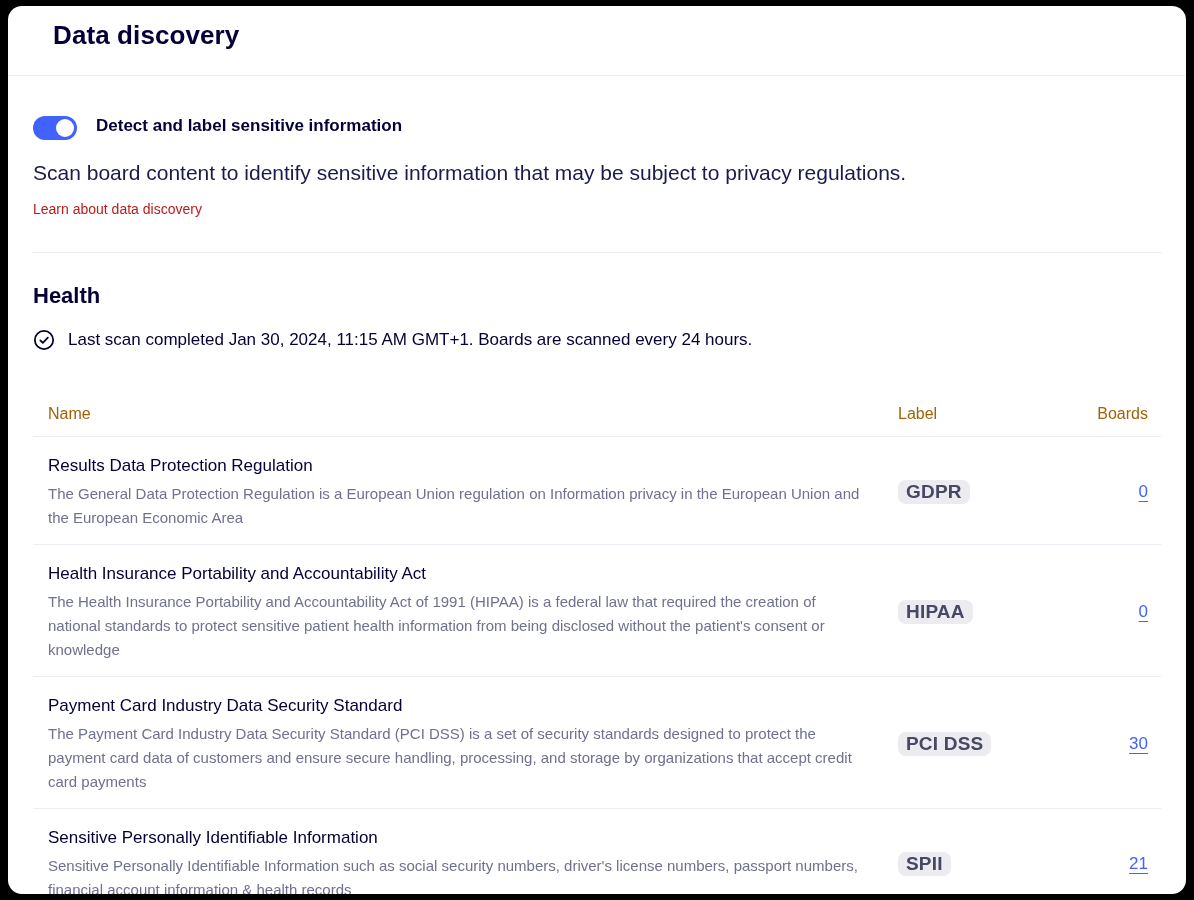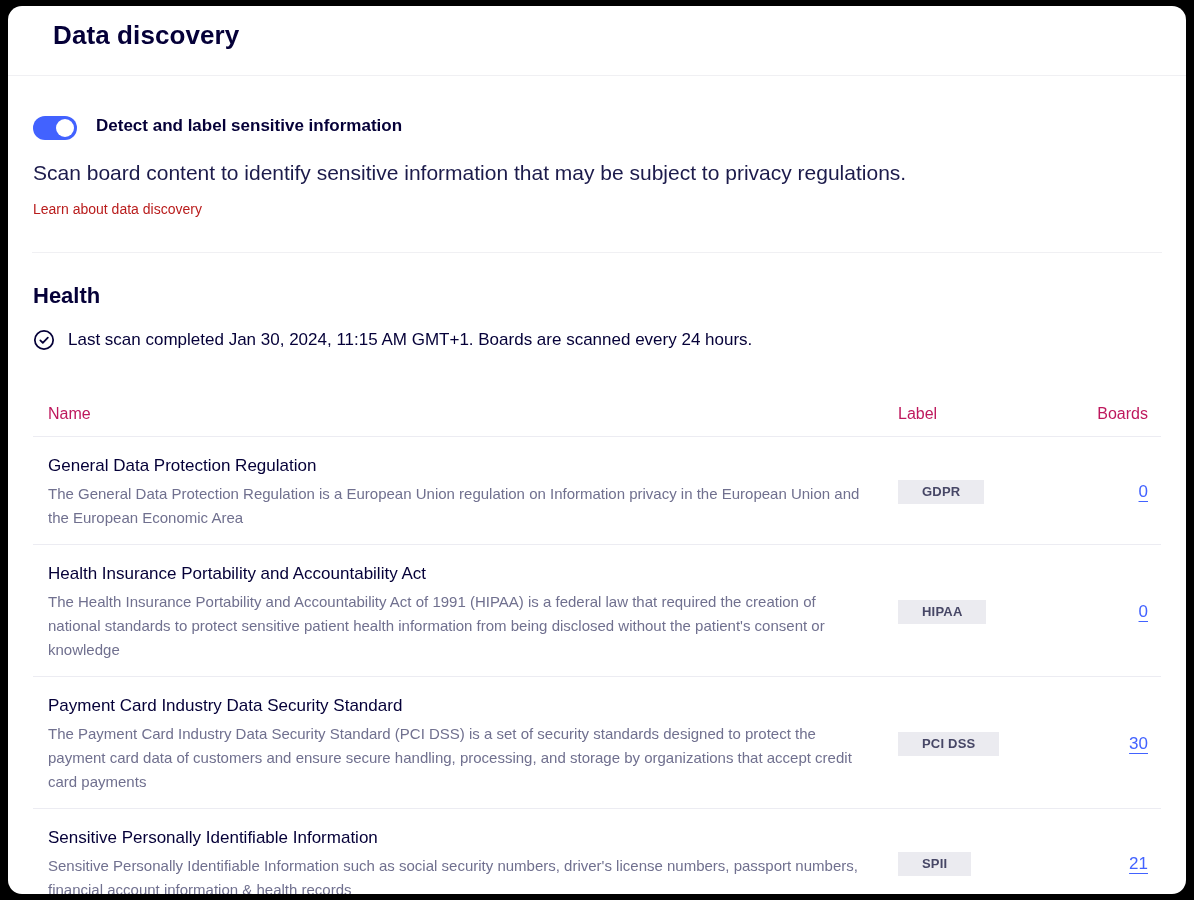--- a/index.html
+++ b/index.html
@@ -85,21 +85,21 @@
     margin-bottom: 40px;
   }
   .scan-status svg { display: block; flex: 0 0 auto; }
 
   
   .table { width: 100%; }
   .trow, .thead-row { display: flex; align-items: center; }
   .thead-row {
     padding: 14px 0 13px;
     border-bottom: 1px solid #ececf2;
-    color: #be185d;
+    color: #a16207;
     font-size: 16px;
   }
   .name-col { flex: 1 1 auto; padding-left: 15px; padding-right: 30px; }
   .label-col { flex: 0 0 183px; }
   .boards-col { flex: 0 0 80px; text-align: right; padding-right: 13px; }
 
   .trow {
     padding: 17px 0 14px;
     border-bottom: 1px solid #ececf2;
   }
@@ -112,25 +112,25 @@
   }
   .row-desc {
     font-size: 15px;
     color: #70708f;
     line-height: 24px;
   }
   .badge {
     display: inline-block;
     background: #ebebf0;
     color: #474766;
-    font-size: 13px;
+    font-size: 19px;
     font-weight: 700;
     letter-spacing: 0.2px;
-    padding: 3px 24px;
-    border-radius: 0;
+    padding: 3px 8px;
+    border-radius: 8px;
     line-height: 18px;
   }
   .boards-link {
     font-size: 17px;
     color: #4262ff;
     text-decoration: underline;
     text-underline-offset: 4px;
     cursor: pointer;
   }
 </style>
@@ -172,21 +172,21 @@
 
     <div class="table">
       <div class="thead-row">
         <div class="name-col">Name</div>
         <div class="label-col">Label</div>
         <div class="boards-col">Boards</div>
       </div>
       <div id="table-body">
   <div class="trow">
     <div class="name-col">
-      <div class="row-title">General Data Protection Regulation</div>
+      <div class="row-title">Results Data Protection Regulation</div>
       <div class="row-desc">The General Data Protection Regulation is a European Union regulation on Information privacy in the European Union and the European Economic Area</div>
     </div>
     <div class="label-col">
       <span class="badge">GDPR</span>
     </div>
     <div class="boards-col">
       <a class="boards-link" href="#">0</a>
     </div>
   </div>
 

